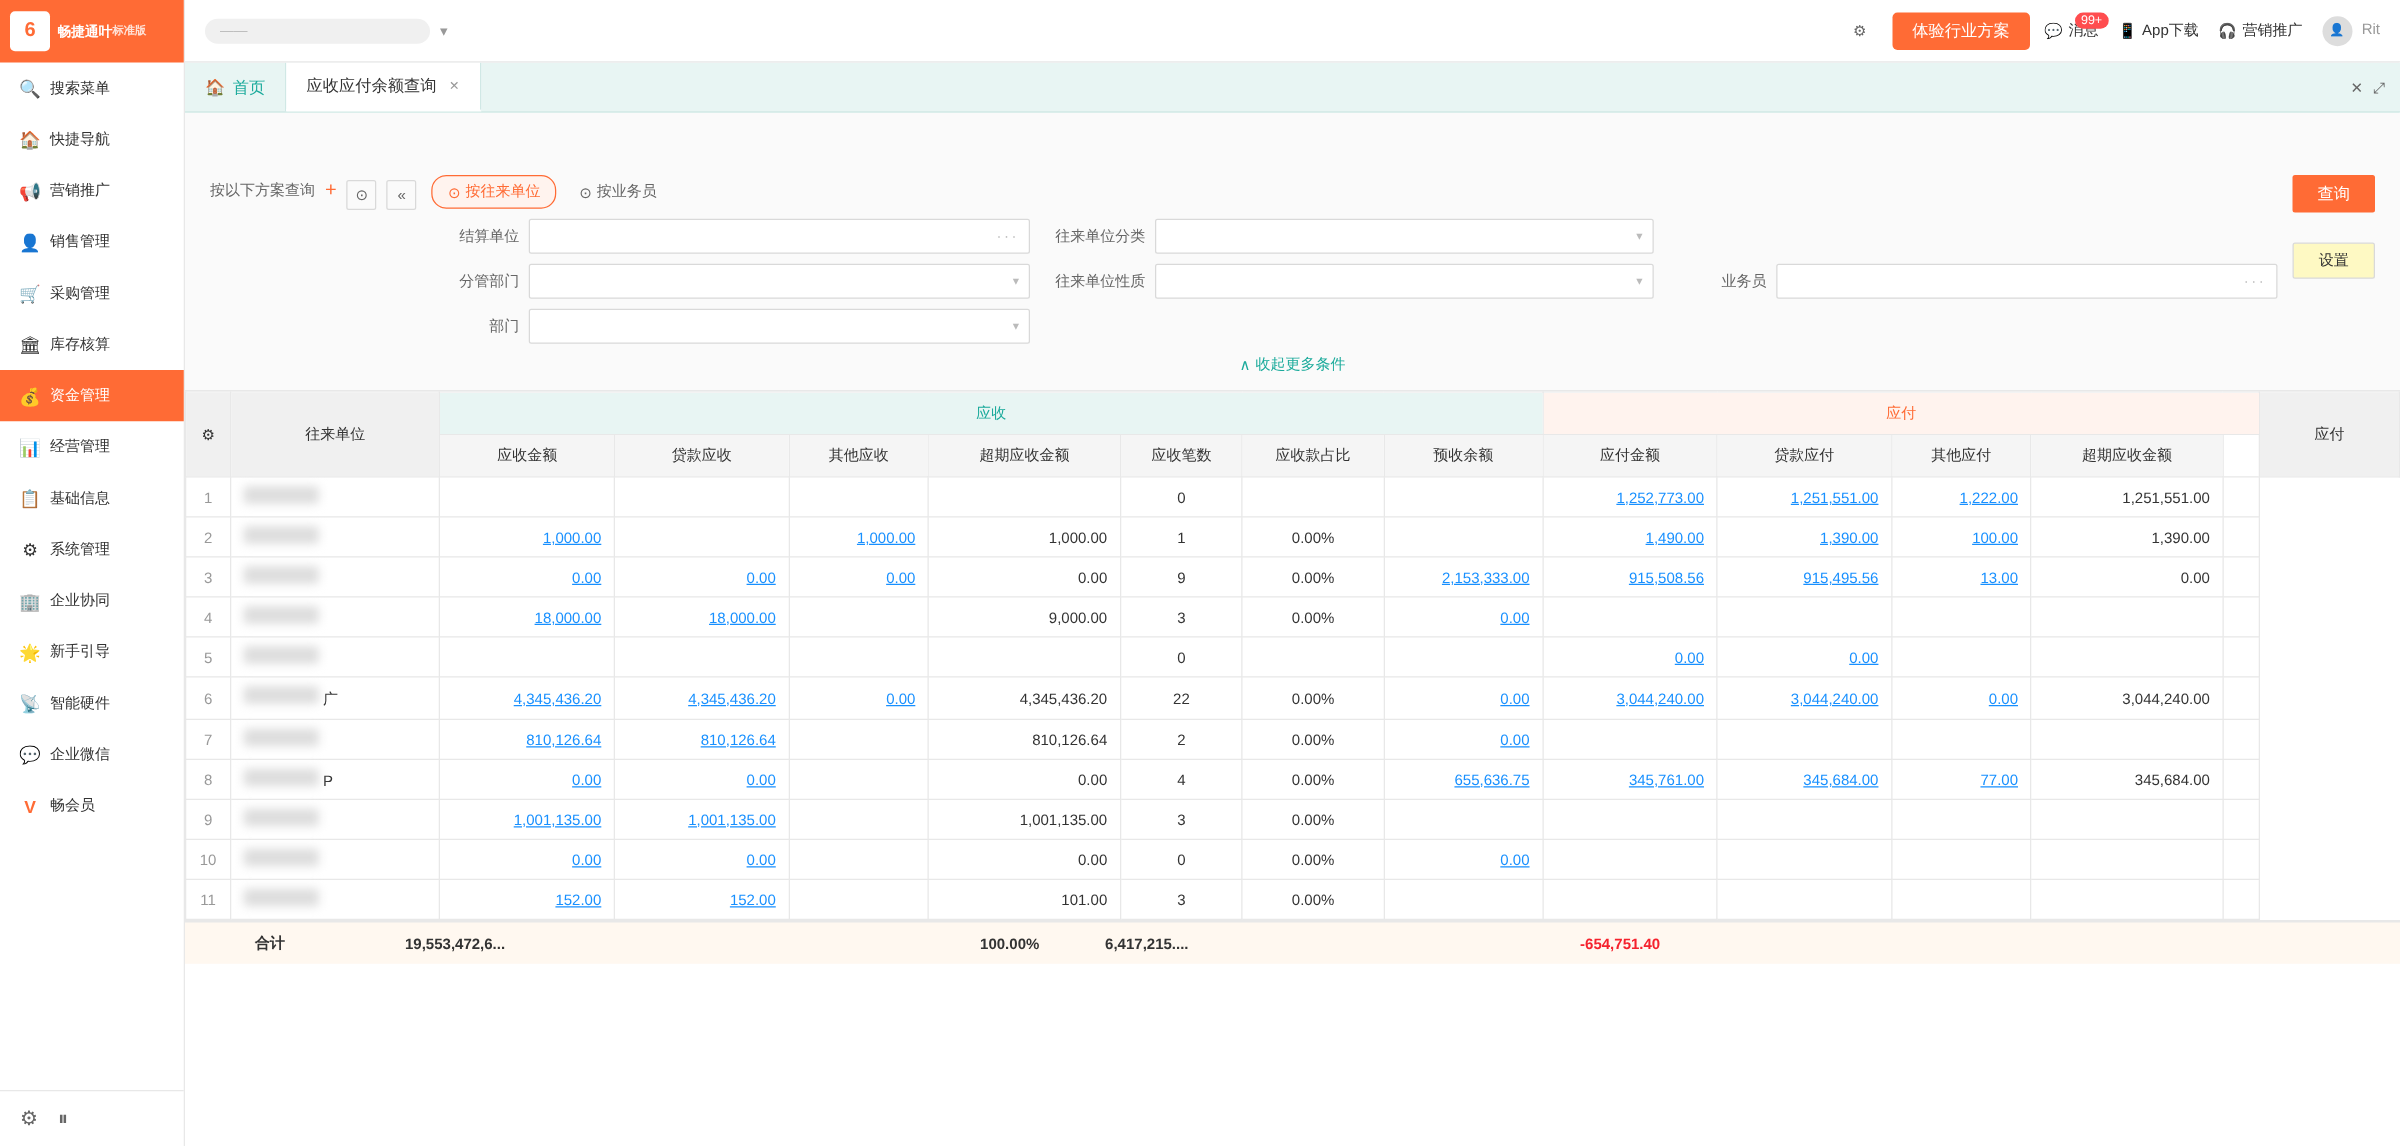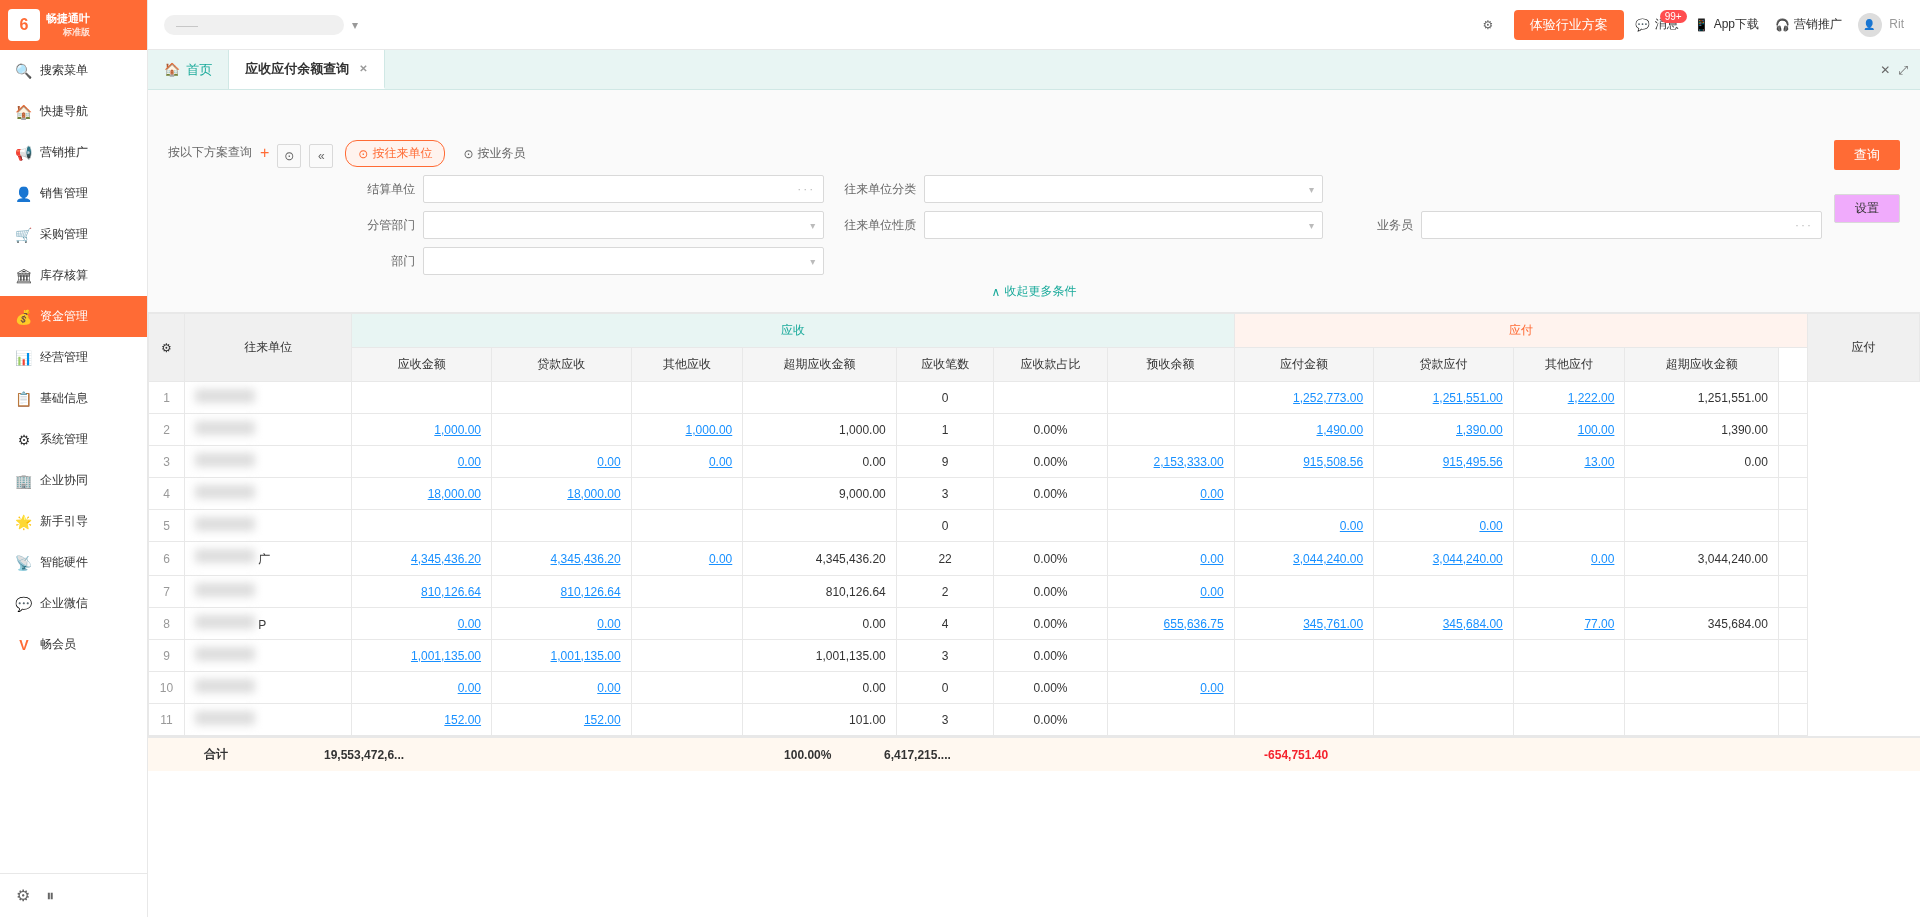--- a/index.html
+++ b/index.html
@@ -12,21 +12,21 @@
     }
     .sidebar-logo {
       height: 50px; background: #ff6b35; display: flex; align-items: center; padding: 8px;
       color: white; font-weight: bold; font-size: 13px; gap: 6px;
     }
     .sidebar-logo-icon {
       width: 32px; height: 32px; background: #fff; border-radius: 4px;
       display: flex; align-items: center; justify-content: center;
       color: #ff6b35; font-weight: bold; font-size: 16px;
     }
-    .sidebar-logo-text { display: flex; flex-direction: column; font-size: 11px; text-align: right; }
+    .sidebar-logo-text { display: flex; flex-direction: row; font-size: 11px; text-align: right; }
     .sidebar-logo-sub { font-size: 9px; opacity: 0.8; }
     .sidebar-item {
       display: flex; align-items: center; padding: 12px 16px; cursor: pointer;
       color: #333; gap: 8px; transition: background 0.2s;
     }
     .sidebar-item.active { background: #ff6b35; color: #fff; }
     .sidebar-item-icon { width: 16px; height: 16px; display: flex; align-items: center; justify-content: center; font-size: 14px; }
     .sidebar-bottom {
       margin-top: auto; border-top: 1px solid #e8e8e8;
       display: flex; align-items: center; padding: 12px 16px; gap: 16px; color: #666;
@@ -59,21 +59,21 @@
     .tab-bar {
       position: fixed; left: 148px; top: 50px; right: 0; height: 40px;
       background: #e8f5f3; display: flex; align-items: center; border-bottom: 1px solid #d0e8e5; z-index: 99;
     }
     .tab-item {
       height: 100%; display: flex; align-items: center; padding: 0 16px;
       color: #666; cursor: pointer; font-size: 13px; gap: 6px;
       border-right: 1px solid #d0e8e5;
     }
     .tab-item.active {
-      background: #fff; color: #333; font-weight: 700;
+      background: #fff; color: #333; font-weight: 400;
       border-bottom: 2px solid #fff; position: relative;
     }
     .tab-item .close-icon { font-size: 10px; color: #999; margin-left: 4px; }
     .tab-item.home { color: #1aaa9b; }
     .tab-bar-right { margin-left: auto; display: flex; align-items: center; padding: 0 12px; gap: 8px; color: #666; }
 
     
     .main-content {
       position: fixed; left: 148px; top: 90px; right: 0; bottom: 0;
       background: #f5f5f5; overflow: hidden;
@@ -112,21 +112,21 @@
       text-align: center; color: #1aaa9b; cursor: pointer; font-size: 12px;
       display: flex; align-items: center; justify-content: center; gap: 4px;
     }
 
     
     .query-btn {
       background: #ff6b35; color: #fff; border: none; border-radius: 2px;
       padding: 6px 20px; font-size: 13px; cursor: pointer; white-space: nowrap;
     }
     .set-btn {
-      background: #f0abfc; color: #333; border: 1px solid #d9d9d9; border-radius: 2px;
+      background: #fef9c3; color: #333; border: 1px solid #d9d9d9; border-radius: 2px;
       padding: 5px 16px; font-size: 12px; cursor: pointer; white-space: nowrap;
     }
     .filter-btn-group { display: flex; flex-direction: column; gap: 24px; margin-left: 12px; }
 
     
     .table-container { flex: 1; overflow: auto; }
     table {
       width: 100%; border-collapse: collapse; font-size: 12px;
     }
     thead tr th {

